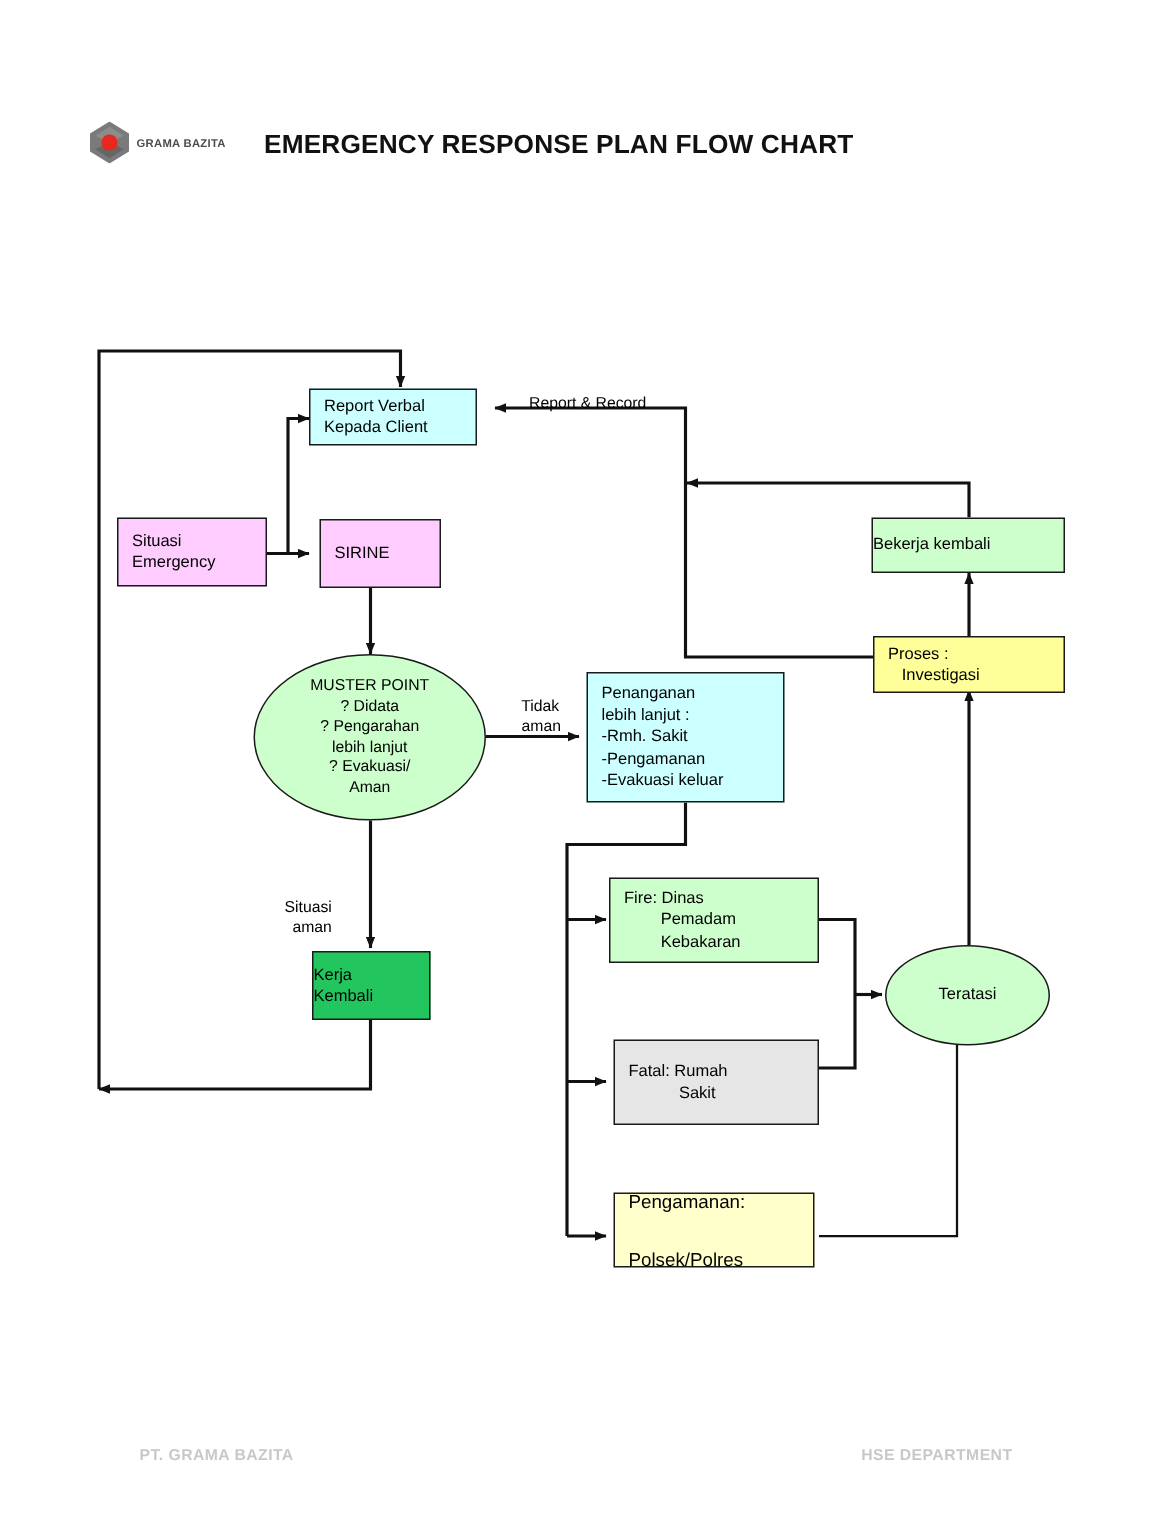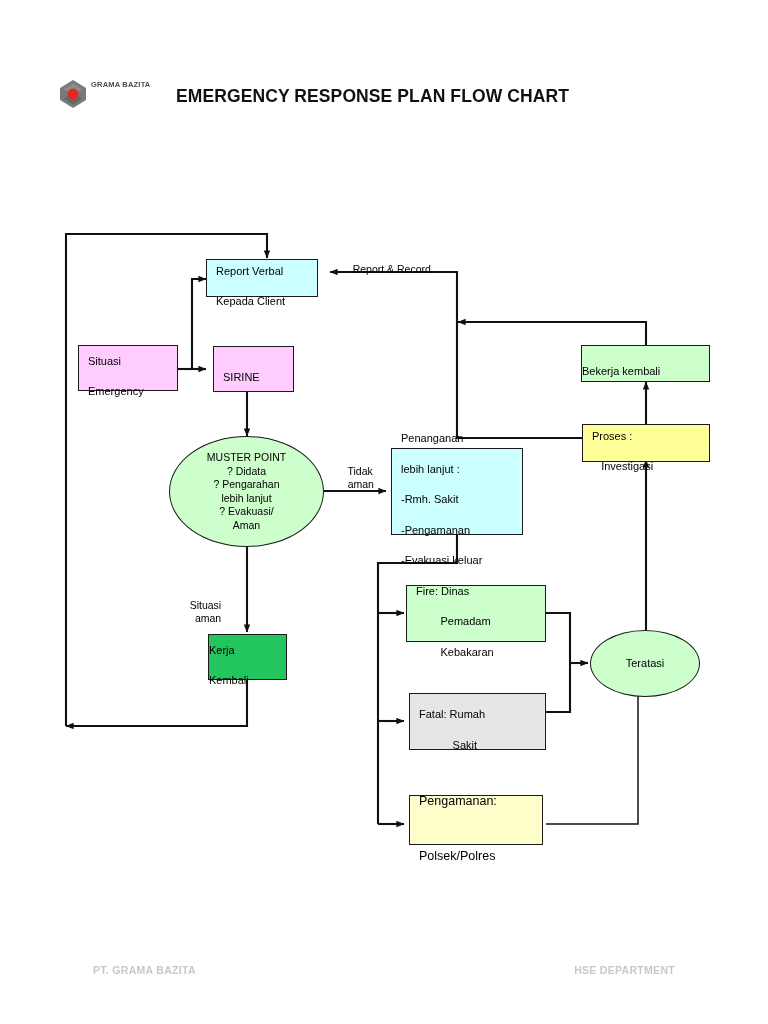--- a/index.html
+++ b/index.html
@@ -20,21 +20,21 @@
   #header {
     position: absolute;
     left: 0; top: 0;
     width: 768px; height: 140px;
   }
   #logo-block {
     position: absolute;
     left: 60px; top: 80px;
     width: 100px; height: 30px;
     display: flex;
-    align-items: flex-start;
+    align-items: center;
     gap: 5px;
   }
   #logo-mark {
     width: 26px; height: 28px;
     position: relative;
     flex: 0 0 auto;
   }
   #logo-mark svg { display: block; }
   #logo-text {
     font-size: 7.5px;
@@ -71,21 +71,21 @@
     position: absolute;
     box-sizing: border-box;
     border: 1.3px solid #1a1a1a;
     display: flex;
     flex-direction: column;
     justify-content: center;
     color: #000000;
     font-size: 11px;
     line-height: 14.5px;
   }
-  .node .ln { display: block; white-space: pre; margin-top: 16px; }
+  .node .ln { display: block; white-space: pre; }
   .node.pad-left { padding-left: 9px; }
   .node.center { align-items: flex-start; text-align: center; }
 
   .ellipse {
     position: absolute;
     box-sizing: border-box;
     border: 1.4px solid #1a1a1a;
     border-radius: 50%;
     background: #ccffcc;
     display: flex;

